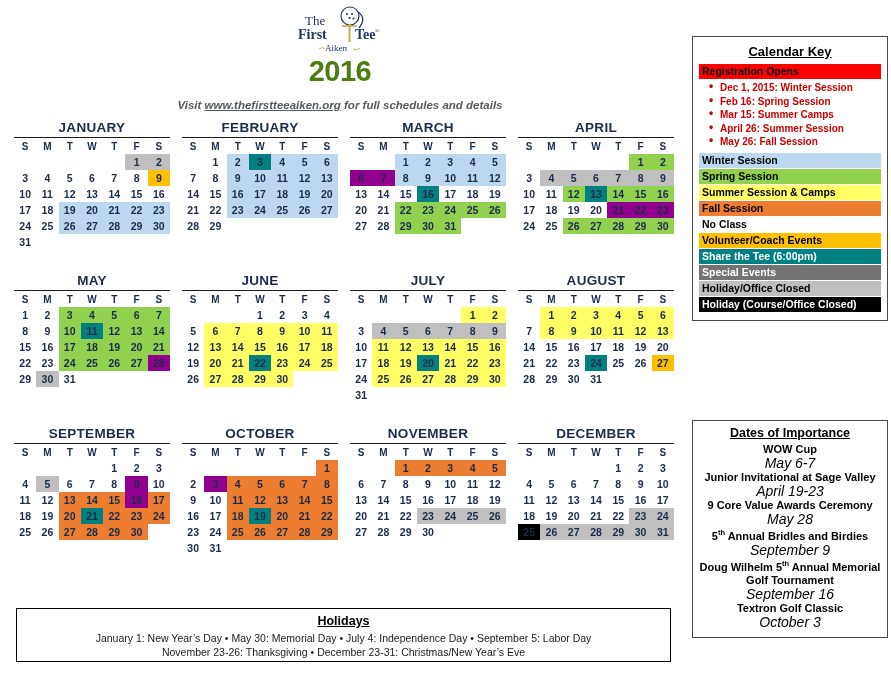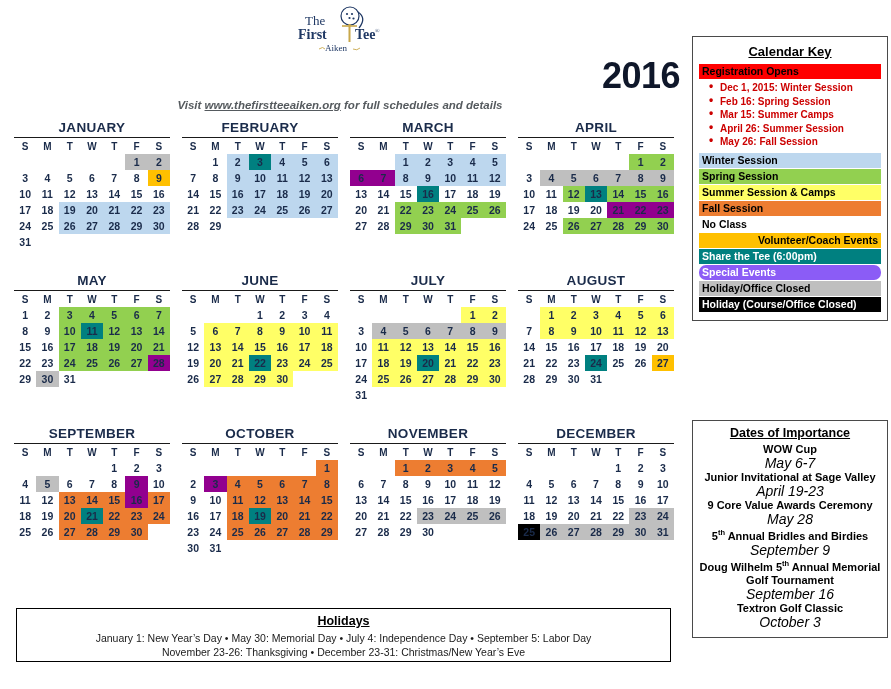--- a/index.html
+++ b/index.html
@@ -37,26 +37,25 @@
     transform: translateX(-50%);
     top: 4px;
     width: 90px;
     height: 54px;
   }
   #logo-svg { display: block; }
   #year-title {
     position: absolute;
     left: 0; right: 0;
     top: 55px;
-    font-size: 36px;
+    font-size: 29px;
     font-weight: bold;
-    color: #0f172a;
+    color: #4d7c0f;
     letter-spacing: -0.5px;
     font-family: "Liberation Sans", sans-serif;
-    text-align: right;
   }
   #subtitle {
     position: absolute;
     left: 0; right: 0;
     top: 99px;
     font-size: 11.5px;
     font-style: italic;
     font-weight: bold;
     color: #555a5e;
     text-align: center;
@@ -184,24 +183,24 @@
     padding: 1px 3px;
     line-height: 13px;
     margin-bottom: 1px;
   }
   .key-row.k-red    { background: #ff0000; color: #000; }
   .key-row.k-blue   { background: #bdd7ee; }
   .key-row.k-green  { background: #92d050; }
   .key-row.k-yellow { background: #ffff66; }
   .key-row.k-orange { background: #ed7d31; }
   .key-row.k-white  { background: #ffffff; }
-  .key-row.k-gold   { background: #ffc000; text-align: right; }
+  .key-row.k-gold   { background: #ffc000; }
   .key-row.k-clinic { background: #ffffff; color: #ff99cc; }
   .key-row.k-teal   { background: #008080; color: #ffffff; }
-  .key-row.k-purple { background: #8b5cf6; color: #ffffff; border-radius: 7px; }
+  .key-row.k-purple { background: #737373; color: #ffffff; }
   .key-row.k-gray   { background: #bfbfbf; color: #000; }
   .key-row.k-black  { background: #000000; color: #ffffff; }
 
   ul.reg-list {
     list-style: none;
     margin: 2px 0 4px 0;
     padding: 0 0 0 10px;
   }
   ul.reg-list li {
     font-size: 10px;

